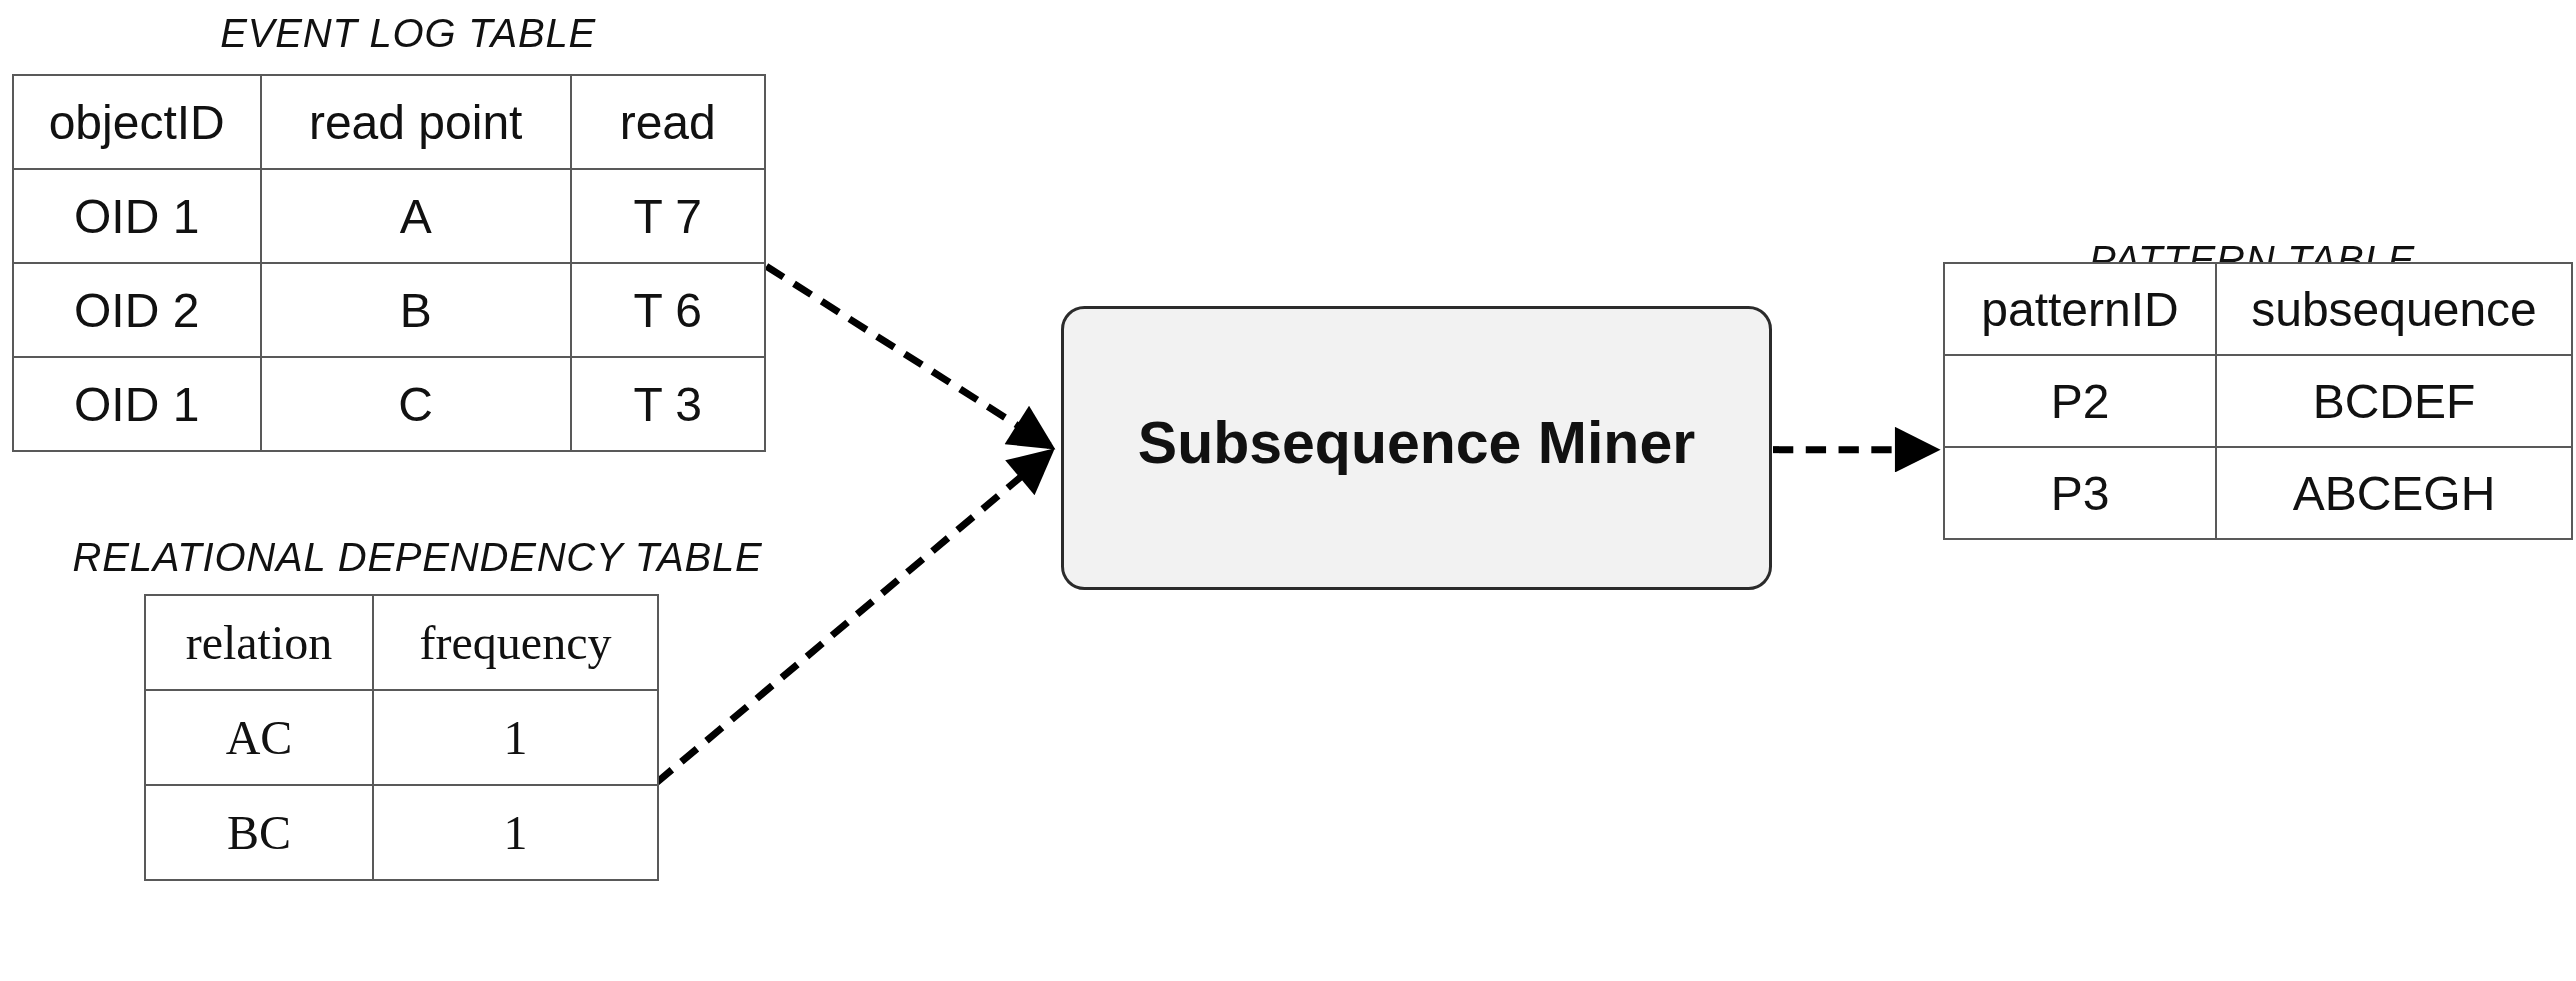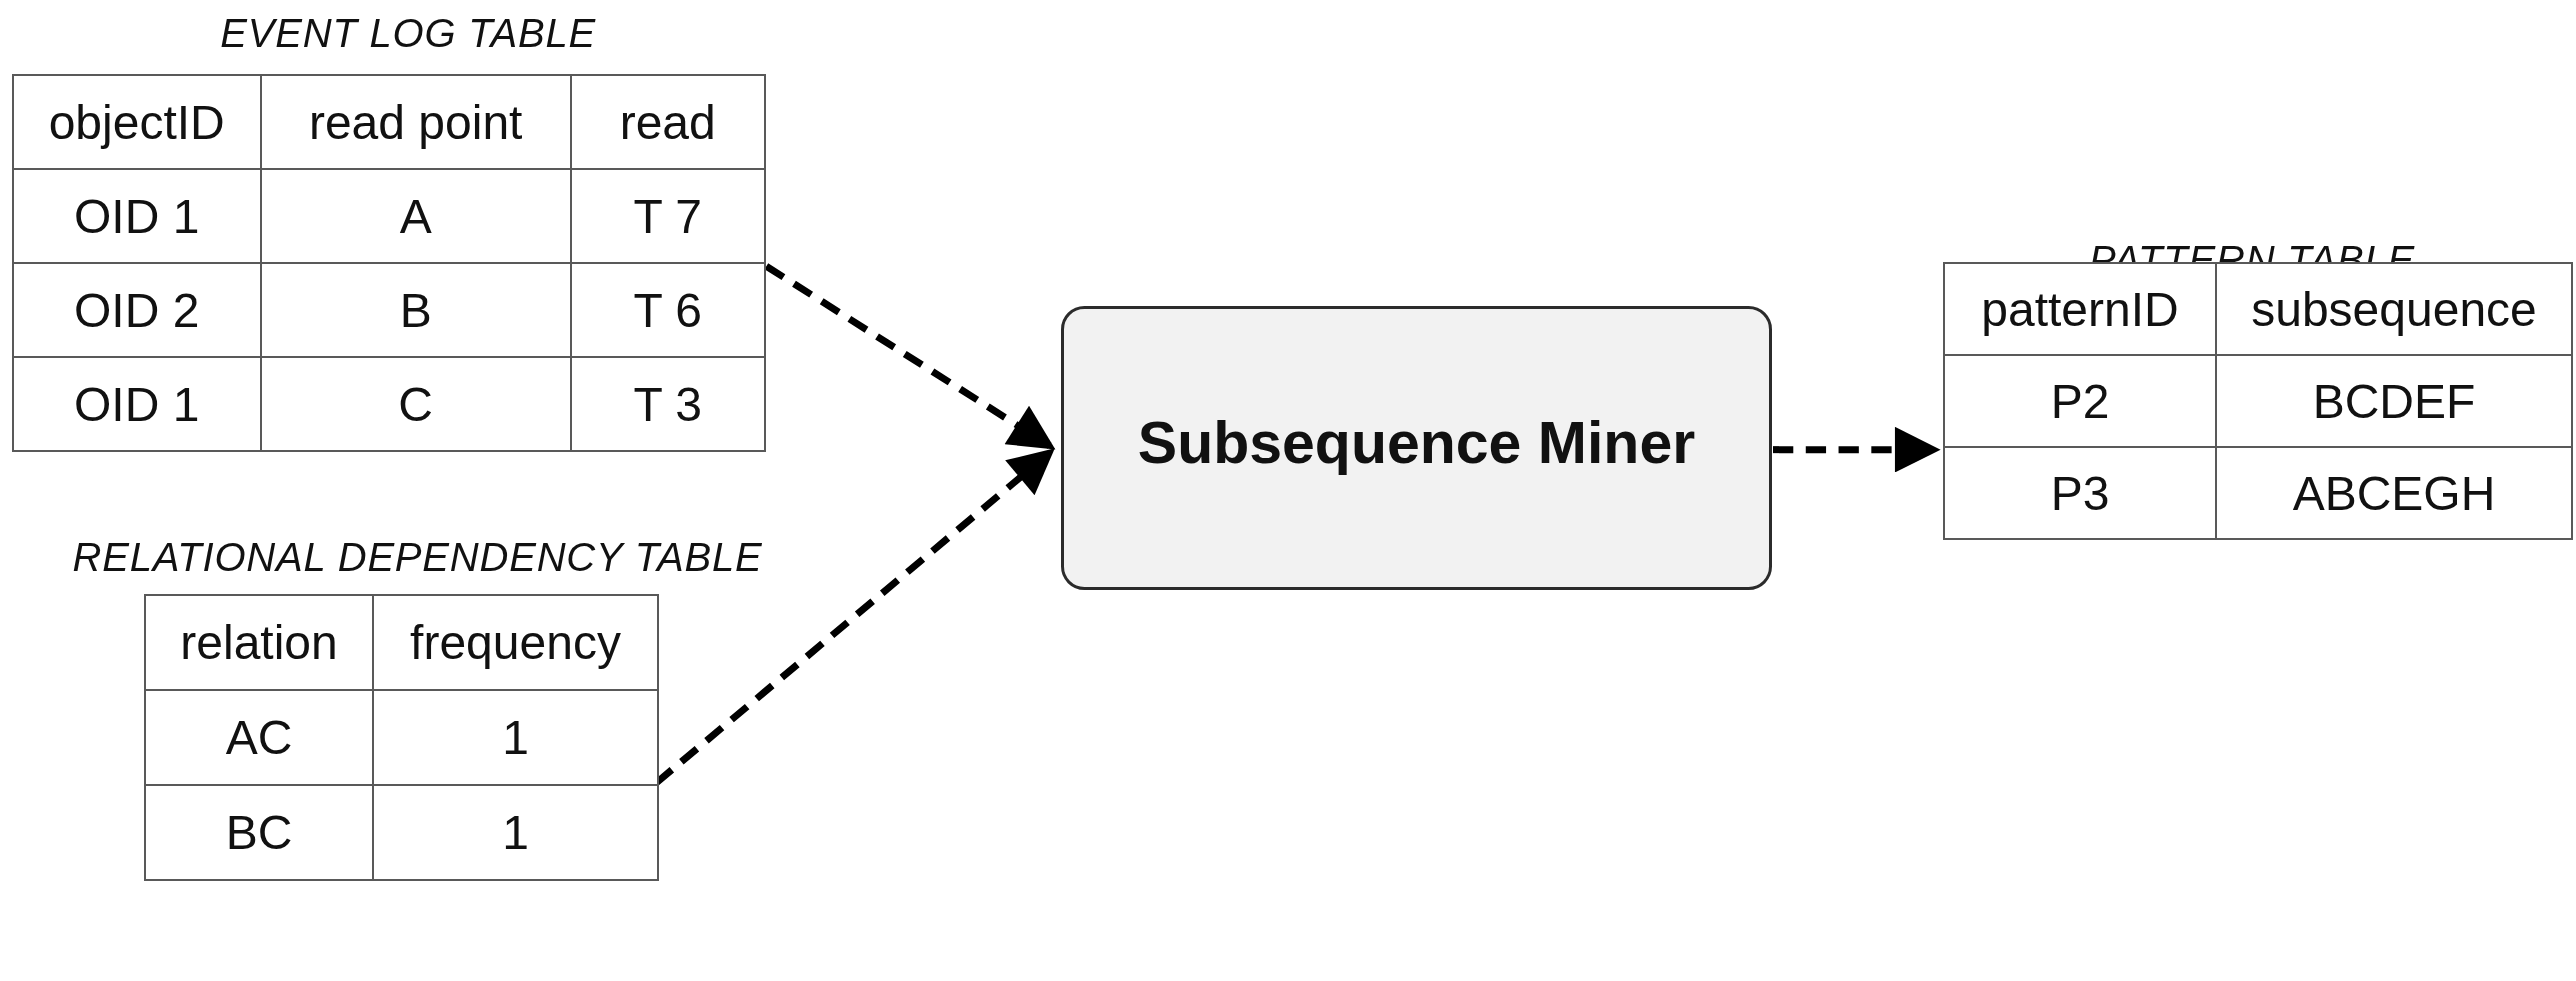--- a/index.html
+++ b/index.html
@@ -35,21 +35,21 @@
     border: 2.3px solid #595959;
     text-align: center;
     vertical-align: middle;
     font-size: 48px;
     padding: 10px;
     color: #111111;
     overflow: hidden;
     white-space: nowrap;
   }
   table.event-table tr   { height: 94px; }
-  table.rel-table tr     { height: 95px; }
+  table.rel-table tr     { height: 95px; font-family: Liberation Serif, serif; }
   table.pattern-table tr { height: 92px; }
 
   .miner-box {
     position: absolute;
     left: 1061px;
     top: 306px;
     width: 711px;
     height: 284px;
     box-sizing: border-box;
     background: #f2f2f2;

